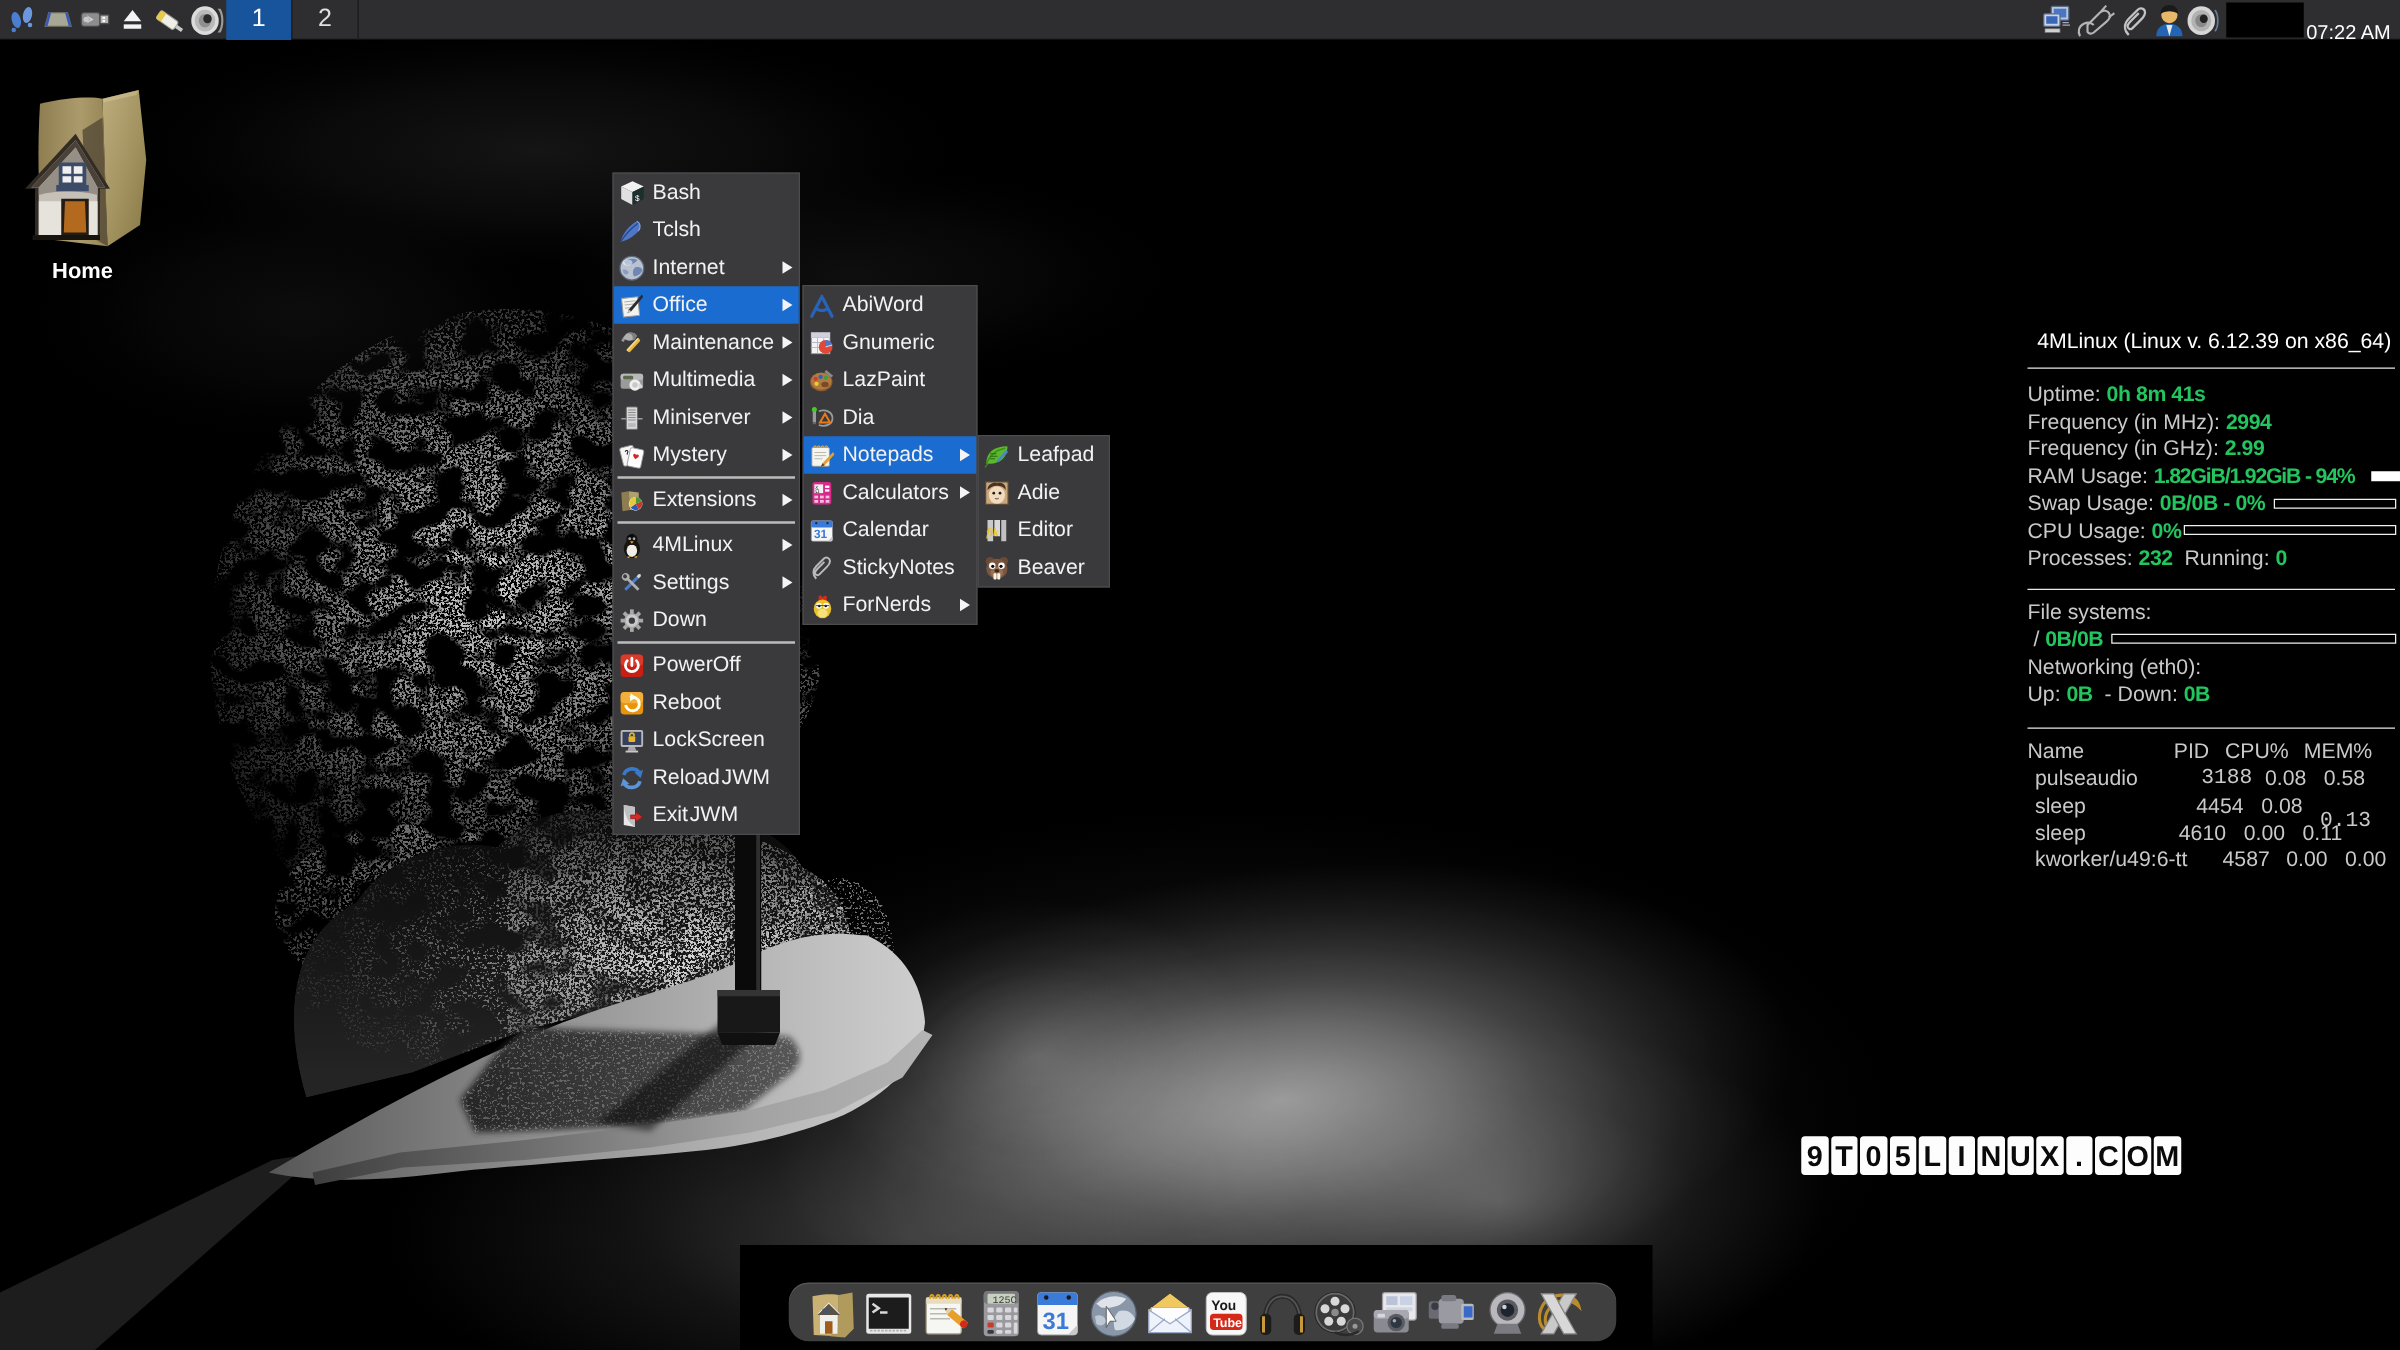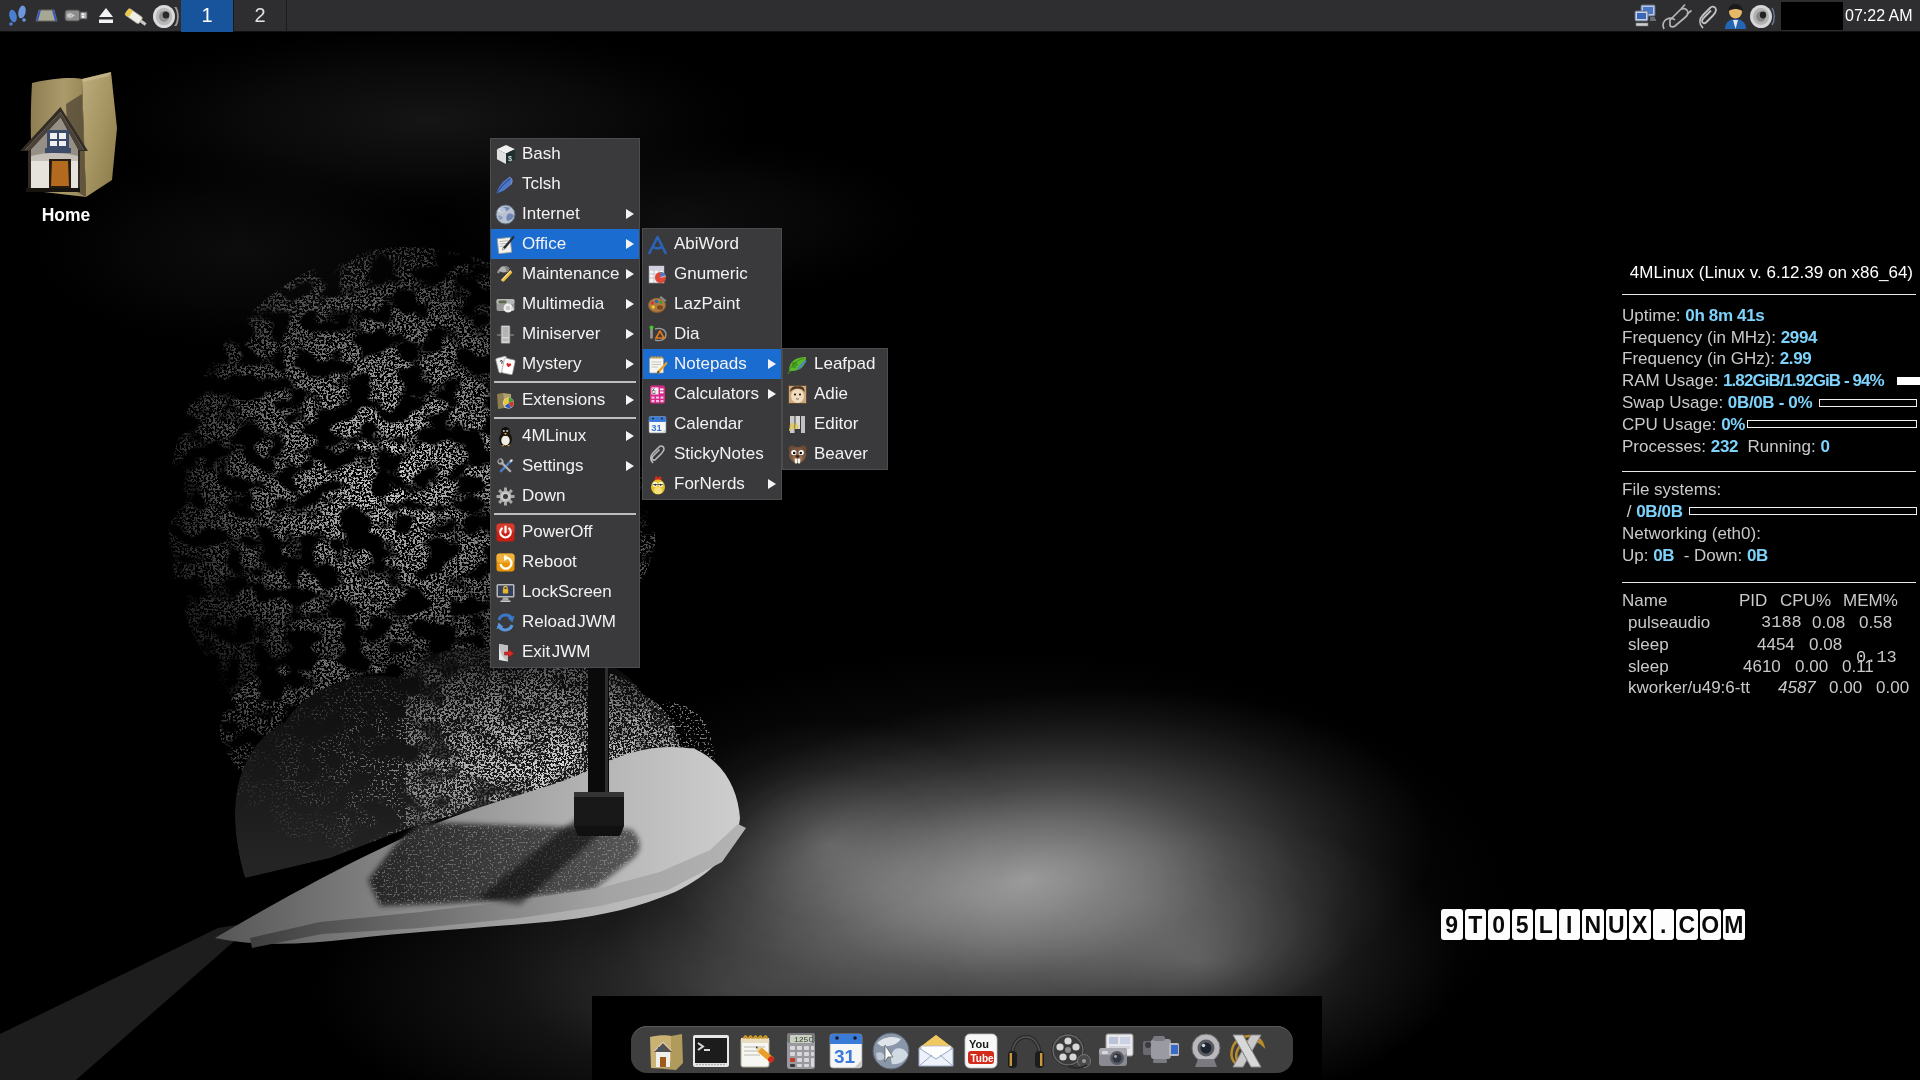--- a/index.html
+++ b/index.html
@@ -8,21 +8,21 @@
 .menu{position:absolute;background:#3a3a3c;border:1px solid #4c4c4e;z-index:30;padding:0;}
 .mi{height:30px;display:flex;align-items:center;padding:0 4px 0 4px;color:#f2f2f2;font-size:17px;white-space:nowrap;}
 .mi .ic{width:21px;height:21px;flex:0 0 21px;margin-right:6px;display:flex;align-items:center;justify-content:center;}
 .mi .ic svg{display:block;}
 .mi.sel{background:#1a6cd0;}
 .mi .arr{margin-left:auto;margin-right:1px;width:0;height:0;border-left:8px solid #f4f4f4;border-top:5px solid transparent;border-bottom:5px solid transparent;}
 .sep{height:6px;display:flex;align-items:center;padding:0 3px;}
 .sep div{height:2px;width:100%;background:#bdbdbd;}
 
 #conky{position:absolute;z-index:5;color:#c9c9c9;font-size:17px;}
-#conky .v{color:#7dd3fc;font-weight:bold;letter-spacing:-0.35px;}
+#conky .v{color:#22c55e;font-weight:bold;letter-spacing:-0.35px;}
 #conky .ln{position:absolute;white-space:nowrap;}
 #conky .hr{position:absolute;height:1px;background:#e8e8e8;}
 #conky .bar{position:absolute;border:1px solid #f0f0f0;background:transparent;}
 #conky .barf{position:absolute;background:#fff;}
 
 #topbar{position:absolute;left:0;top:0;width:1920px;height:32px;background:#2e2e31;z-index:40;border-bottom:1px solid #101010;}
 
 #stamp{position:absolute;z-index:25;left:1441px;top:909px;display:flex;}
 #stamp div{width:21.5px;height:31px;background:#fdfdfd;border-radius:3px;margin-right:2px;color:#0a0a0a;font-weight:bold;font-size:23px;line-height:32px;text-align:center;font-family:"Liberation Sans",sans-serif;}
 </style></head>
@@ -297,21 +297,21 @@
 <svg class="abs" style="left:1749px;top:3px" width="29" height="27" viewBox="0 0 29 27">
 <ellipse cx="12" cy="13.5" rx="11" ry="11.5" fill="#d6d6d6"></ellipse>
 <ellipse cx="12" cy="13.5" rx="8" ry="8.5" fill="#b2b2b2"></ellipse>
 <ellipse cx="12" cy="13.5" rx="4.8" ry="5.2" fill="#888"></ellipse>
 <ellipse cx="14" cy="12" rx="3.2" ry="3.4" fill="#222"></ellipse>
 <path d="M23,5 C26,9 26,18 23,22" fill="none" stroke="#6a7a94" stroke-width="1.4"></path>
 </svg>
 
 <div class="abs" style="left:1781px;top:2px;width:62px;height:28px;background:#000;"></div>
 
-<div class="abs" style="left:1845px;top:0;width:75px;height:32px;color:#fff;font-size:16px;line-height:32px;">07:22 AM</div>
+<div class="abs" style="left:1845px;top:11px;width:75px;height:32px;color:#fff;font-size:16px;line-height:32px;">07:22 AM</div>
 </div>
 
 <div class="abs" style="left:11px;top:66px;z-index:5;width:110px;text-align:center;">
 <svg width="110" height="132" viewBox="0 0 110 132">
 <defs>
 <linearGradient id="fold1" x1="0" y1="0" x2="1" y2="0">
           <stop offset="0%" stop-color="#8d7d50"></stop>
           <stop offset="60%" stop-color="#ab9b6c"></stop>
           <stop offset="100%" stop-color="#968655"></stop>
         </linearGradient>
@@ -374,21 +374,21 @@
     <div class="ln" style="top:613px;left:237px;">0.58</div>
 <div class="ln" style="top:634.5px;left:6px;">sleep</div>
     <div class="ln" style="top:634.5px;left:135px;">4454</div>
     <div class="ln" style="top:634.5px;left:187px;">0.08</div>
     <div class="ln" style="top:648px;left:234px;font-family:Liberation Mono, monospace;">0.13</div>
 <div class="ln" style="top:656.5px;left:6px;">sleep</div>
     <div class="ln" style="top:656.5px;left:121px;">4610</div>
     <div class="ln" style="top:656.5px;left:173px;">0.00</div>
     <div class="ln" style="top:656.5px;left:220px;">0.11</div>
 <div class="ln" style="top:678px;left:6px;">kworker/u49:6-tt</div>
-    <div class="ln" style="top:678px;left:156px;font-style:italic;">4587</div>
+    <div class="ln" style="top:678px;left:156px;">4587</div>
     <div class="ln" style="top:678px;left:207px;">0.00</div>
     <div class="ln" style="top:678px;left:254px;">0.00</div>
 </div>
 <div class="menu" id="m1" style="left:490px;top:138px;width:150px;">
 <div class="mi">
       <span class="ic">
         <svg width="20" height="21" viewBox="0 0 21 21">
           <path d="M10.5,0.5 L20,5 L10.5,9.5 L1,5 Z" fill="#f2f2f2"></path>
           <path d="M1,5 L10.5,9.5 L10.5,20.5 L1,15.5 Z" fill="#e0e0e0"></path>
           <path d="M20,5 L10.5,9.5 L10.5,20.5 L20,15.5 Z" fill="#1d2f2d"></path>

